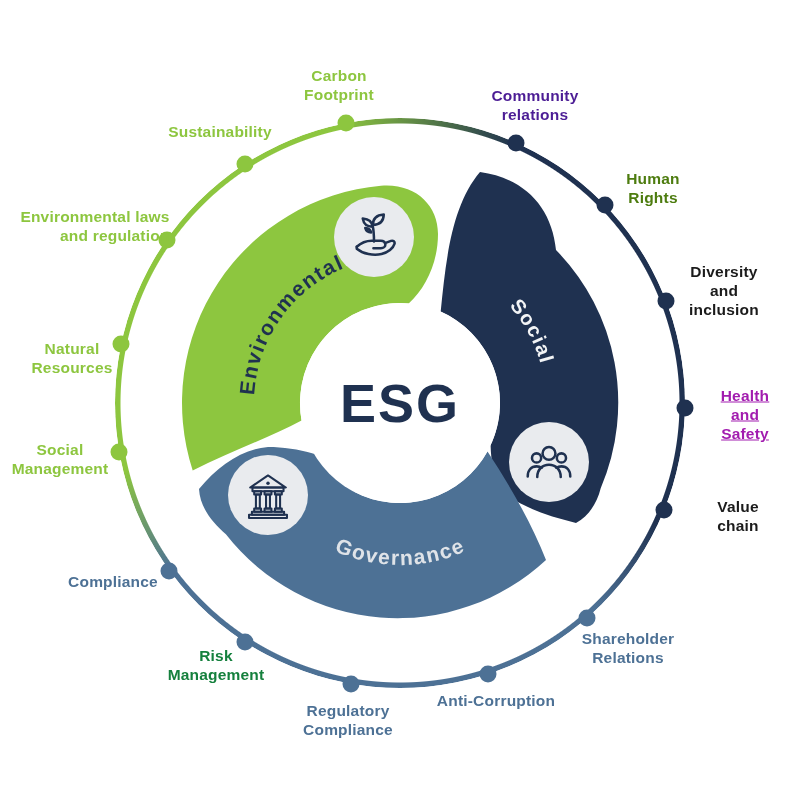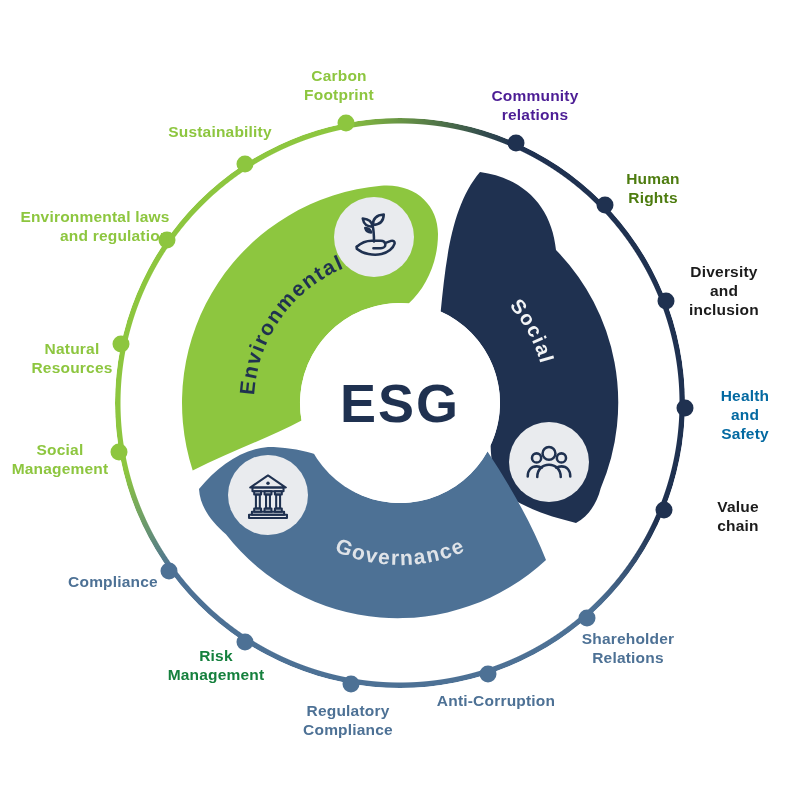--- a/index.html
+++ b/index.html
@@ -56,21 +56,21 @@
       <div class="dot" style="left: 515.92px; top: 142.64px; background: rgb(31, 49, 80);"></div>
       <div class="sat" style="left: 535px; top: 105px; color: #4c1d95;">Community
 relations</div>
       <div class="dot" style="left: 605.012px; top: 205.022px; background: rgb(31, 49, 80);"></div>
       <div class="sat" style="left: 653px; top: 188px; color: #4d7c0f;">Human
 Rights</div>
       <div class="dot" style="left: 666.07px; top: 300.865px; background: rgb(31, 49, 80);"></div>
       <div class="sat" style="left: 724px; top: 290px; color: rgb(27, 27, 27);">Diversity and
 inclusion</div>
       <div class="dot" style="left: 684.957px; top: 407.974px; background: rgb(31, 49, 80);"></div>
-      <div class="sat" style="left: 745px; top: 414px; color: #0369a1;">Health and
+      <div class="sat" style="left: 745px; top: 414px; color: #a21caf; text-decoration: underline;">Health and
 Safety</div>
       <div class="dot" style="left: 664.247px; top: 509.763px; background: rgb(31, 49, 80);"></div>
       <div class="sat" style="left: 738px; top: 516px; color: rgb(27, 27, 27);">Value chain</div>
       <div class="dot" style="left: 586.977px; top: 618.092px; background: rgb(77, 113, 149);"></div>
       <div class="sat" style="left: 620px; top: 648px; color: rgb(77, 113, 149); margin-left: 8px;">Shareholder
 Relations</div>
       <div class="dot" style="left: 488.07px; top: 674.051px; background: rgb(77, 113, 149);"></div>
       <div class="sat" style="left: 496px; top: 700px; color: rgb(77, 113, 149);">Anti-Corruption</div>
       <div class="dot" style="left: 350.51px; top: 683.67px; background: rgb(77, 113, 149);"></div>
       <div class="sat" style="left: 348px; top: 720px; color: rgb(77, 113, 149);">Regulatory

